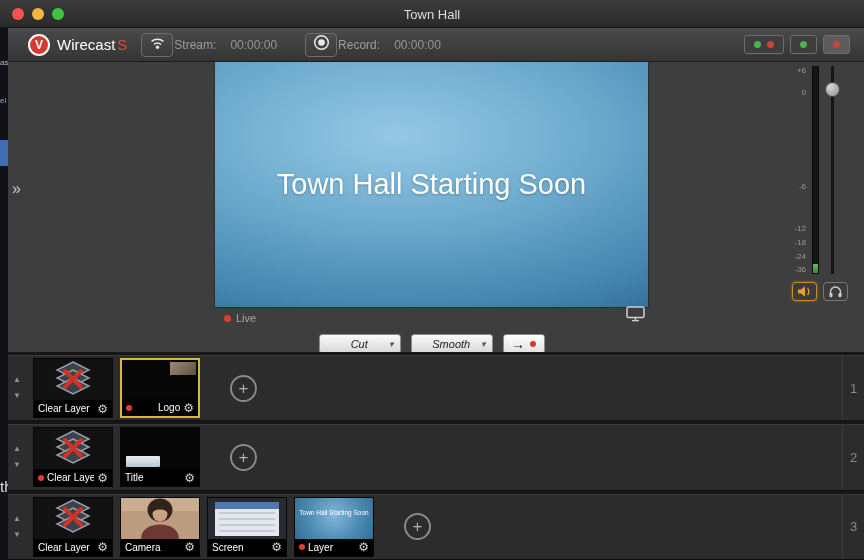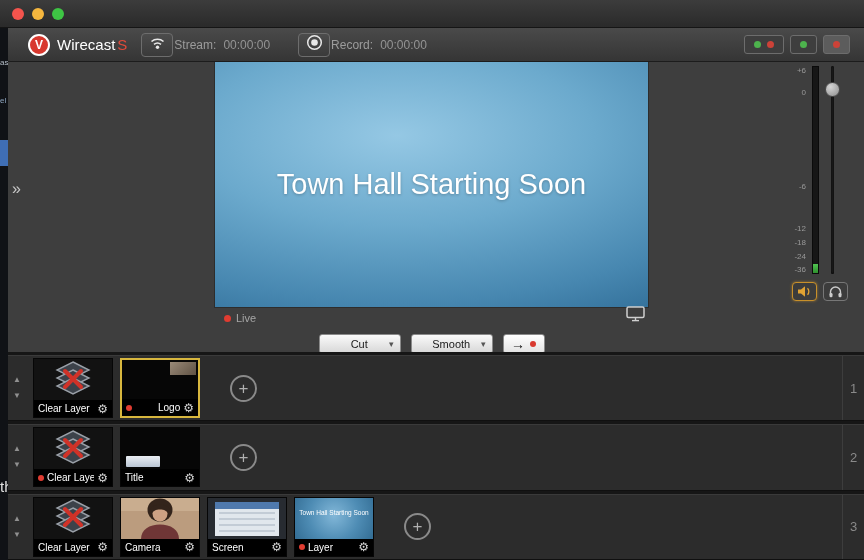--- a/index.html
+++ b/index.html
@@ -32,21 +32,21 @@
   .brand { display:flex; align-items:center; margin-left:20px; }
   .brand-logo { width:22px; height:22px; border-radius:50%; background:#d8382e;
     border:2px solid #fff; color:#fff; font-weight:bold; font-size:12px;
     display:flex; align-items:center; justify-content:center; }
   .brand-name { color:#fff; font-size:15px; margin-left:7px; }
   .brand-suffix { color:#e04a3a; font-size:15px; margin-left:2px; }
   .tb-btn { width:32px; height:24px; border:1px solid #6d6d6d; border-radius:4px;
     background:linear-gradient(#4c4c4c,#3a3a3a); display:flex; align-items:center;
     justify-content:center; margin-left:14px; }
   .tb-label { color:#9c9c9c; font-size:12px; margin-left:1px; }
-  .tb-time  { color:#949494; font-size:12px; margin-left:7px; }
+  .tb-time  { color:#949494; font-size:12px; margin-left:14px; }
   .tb-btn.record { margin-left:28px; }
   .tb-right { margin-left:auto; margin-right:14px; display:flex; gap:6px; align-items:center; }
   .ind-btn { height:19px; border:1px solid #6d6d6d; border-radius:3px; background:#3e3e3e;
     display:flex; align-items:center; justify-content:center; gap:6px; padding:0 9px; }
   .ind-btn.active { background:#5c5c5c; }
   .dot { width:7px; height:7px; border-radius:50%; }
   .dot.green { background:#4db34d; }
   .dot.red   { background:#cc4238; }
 
   
@@ -69,21 +69,21 @@
     text-shadow:0 1px 2px rgba(0,0,0,.85); }
 
   .live { position:absolute; left:216px; top:250px; display:flex; align-items:center; gap:5px; }
   .live .live-dot { width:7px; height:7px; }
   .live span { color:#a6a6a6; font-size:11px; }
   .live-dot { width:6px; height:6px; border-radius:50%; background:#e03c31; flex:none; }
 
   .monitor-btn { position:absolute; left:618px; top:244px; }
 
   .transitions { position:absolute; left:207px; width:433px; top:272px;
-    display:flex; justify-content:center; gap:10px; }
+    display:flex; justify-content:center; gap:10px;font-style:italic; }
   .t-btn { height:20px; width:82px; background:linear-gradient(#fafafa,#d7d7d7);
     border:1px solid #8a8a8a; border-radius:3px; display:flex; align-items:center;
     font-size:11px; color:#1a1a1a; }
   .t-btn .lbl { flex:1; text-align:center; padding-left:10px; }
   .t-btn .caret { font-size:9px; color:#555; padding-right:6px; }
   .go-btn { height:20px; width:42px; background:linear-gradient(#ffffff,#e2e2e2);
     border:1px solid #8a8a8a; border-radius:3px; display:flex; align-items:center;
     justify-content:center; gap:5px; }
   .go-arrow { font-size:14px; font-weight:bold; color:#111; line-height:1; }
   .go-dot { width:6px; height:6px; border-radius:50%; background:#d93a30; }
@@ -146,20 +146,21 @@
 </style>
 </head>
 <body>
 
 <div class="titlebar">
   <div class="traffic">
     <span class="light red"></span>
     <span class="light yellow"></span>
     <span class="light green"></span>
   </div>
+  <div class="win-title">Town Hall</div>
 </div>
 
 <div class="bg-strip">
   <span class="frag frag-1">as</span>
   <span class="frag frag-2">el</span>
   <span class="frag-block"></span>
   <span class="frag frag-3">th</span>
 </div>
 
 <div class="toolbar">

